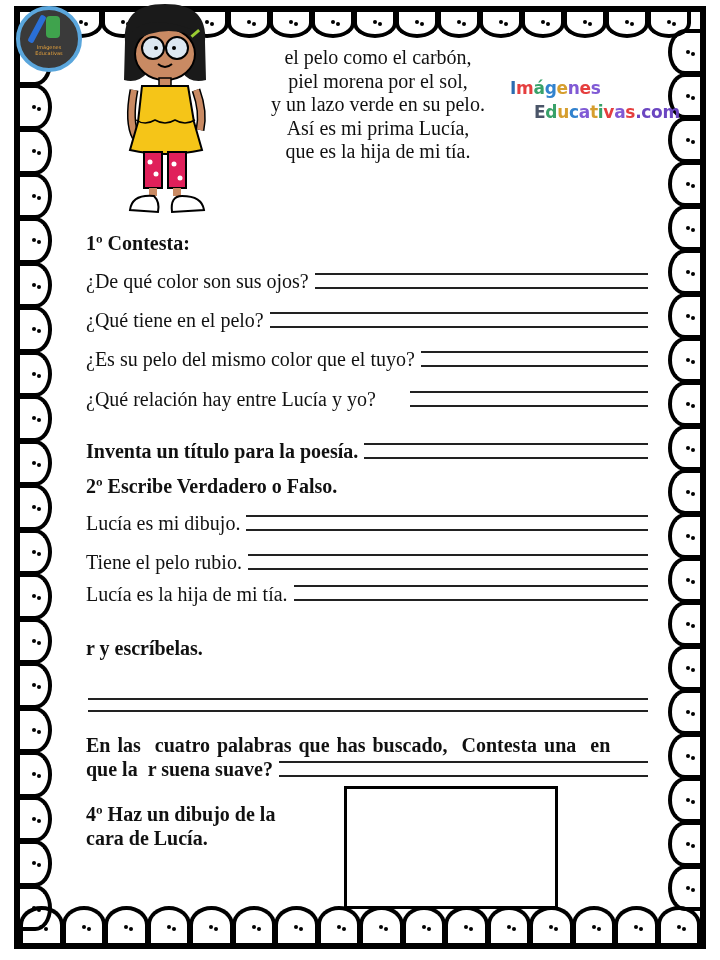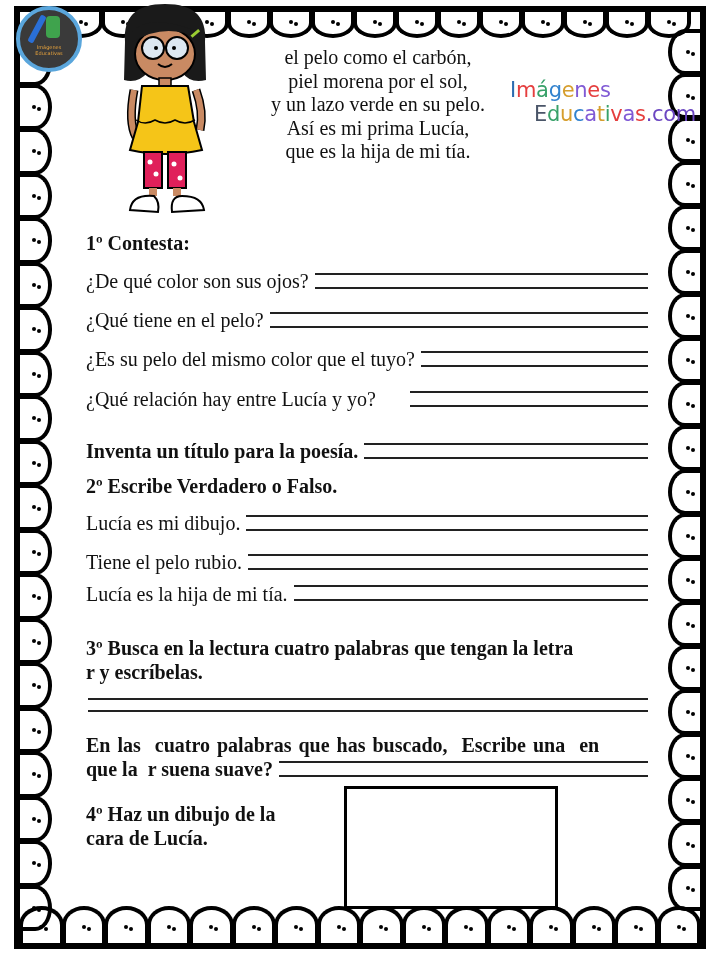--- a/index.html
+++ b/index.html
@@ -37,21 +37,21 @@
                font-size:5px; color:#e6a23c; text-align:center; line-height:6px; }
 
   
   .girl { left:110px; top:2px; width:110px; height:215px; }
 
   
   .poem { left:238px; top:46px; width:280px; text-align:center; font-size:20px; line-height:23.5px; }
   .poem div { white-space:nowrap; }
 
   
-  .wm { font-family:"DejaVu Sans", sans-serif; font-size:21px; white-space:nowrap; letter-spacing:-0.3px; }
+  .wm { font-family:"DejaVu Sans", sans-serif; font-size:17px; white-space:nowrap; letter-spacing:-0.3px;font-weight:bold; }
   .wm1 { left:510px; top:78px; }
   .wm2 { left:534px; top:102px; }
 
   
   .heading { font-weight:bold; font-size:20px; white-space:nowrap; }
   .qrow { position:absolute; left:86px; width:562px; display:flex; align-items:flex-end; }
   .qrow .label { font-size:20px; white-space:nowrap; line-height:22px; }
   .lines { flex:1; margin-left:6px; height:16px; position:relative; margin-bottom:3px; }
   .lines::before, .lines::after { content:""; position:absolute; left:0; right:0; height:2px; background:#222; }
   .lines::before { top:0; }
@@ -234,27 +234,26 @@
 <div class="qrow" style="top:551px;">
   <span class="label">Tiene el pelo rubio.</span>
   <span class="lines"></span>
 </div>
 <div class="qrow" style="top:583px;align-items:center;">
   <span class="label">Lucía es la hija de mi tía.</span>
   <span class="lines"></span>
 </div>
 
 <div class="bold-para" style="top:636px;">
-  <div class="justify" style="white-space:nowrap;">3º Busca en la lectura cuatro palabras que tengan la letra</div>
   <div>r y escríbelas.</div>
 </div>
 <div class="full-lines" style="top:698px;"></div>
 
 <div class="bold-para" style="top:733px; word-spacing:2px;">
-  <div style="white-space:pre;">En las  cuatro palabras que has buscado,  Escribe una  en</div>
+  <div style="white-space:pre;">En las  cuatro palabras que has buscado,  Contesta una  en</div>
 </div>
 <div class="qrow" style="top:758px;">
   <span class="label" style="font-weight:bold; white-space:pre;">que la  r suena suave?</span>
   <span class="lines"></span>
 </div>
 
 <div class="bold-para" style="top:802px; width:240px;">
   <div>4º Haz un dibujo de la</div>
   <div>cara de Lucía.</div>
 </div>

